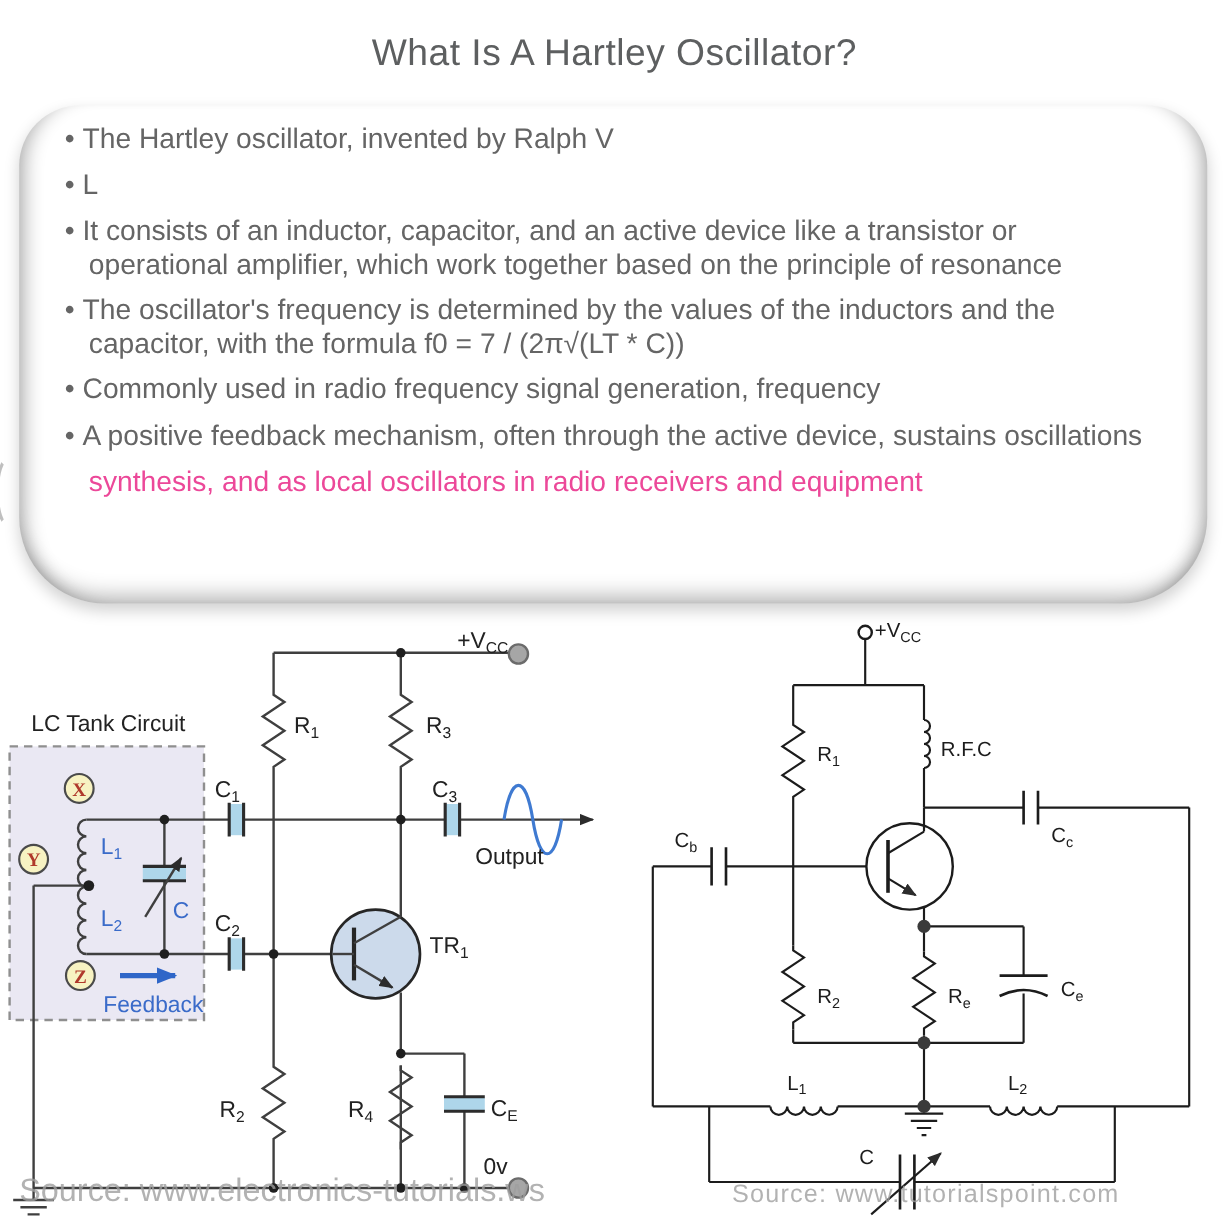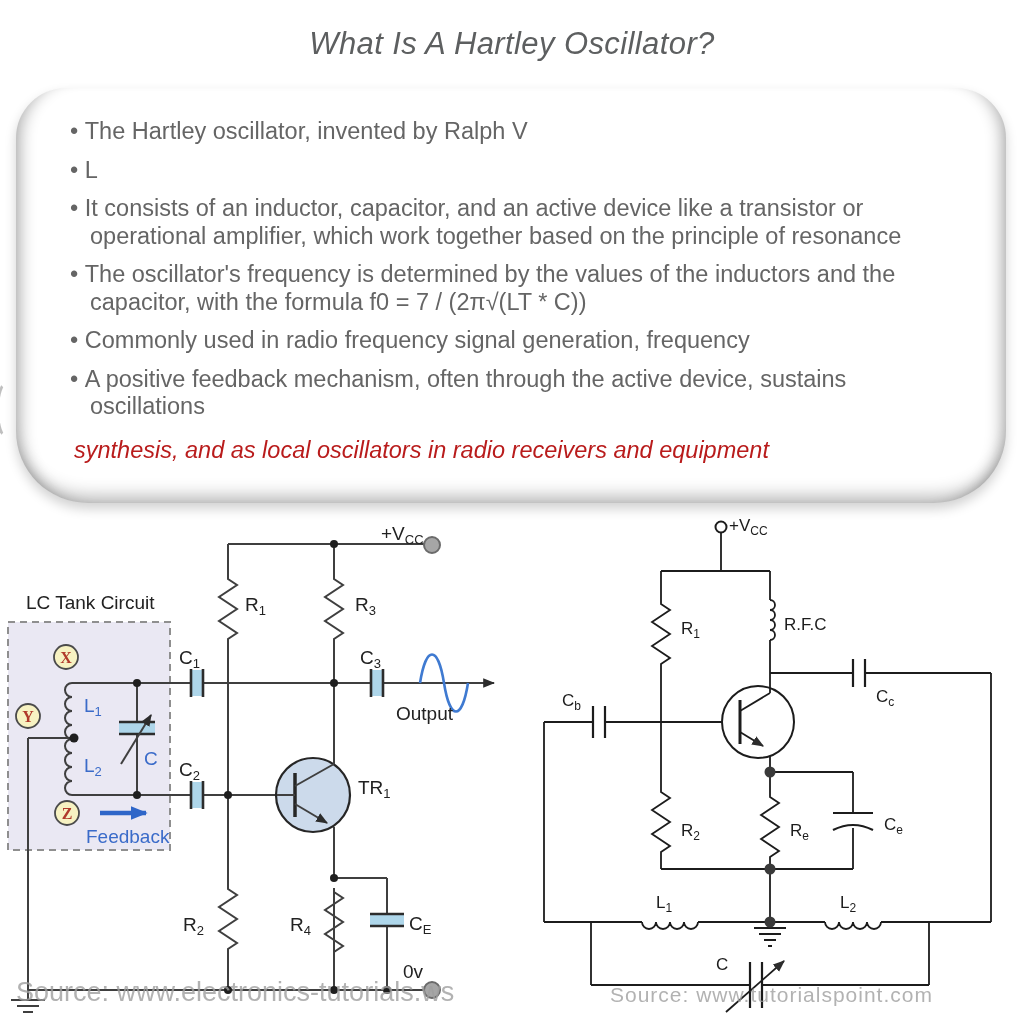--- a/index.html
+++ b/index.html
@@ -1,36 +1,36 @@
 <!DOCTYPE html>
 <html><head>
 <meta charset="utf-8">
 <style>
   html,body{margin:0;padding:0;background:#ffffff;}
   .page{position:relative;width:1024px;height:1024px;background:#ffffff;overflow:hidden;
         font-family:"Liberation Sans","DejaVu Sans",sans-serif;}
 
   .title{position:absolute;top:26px;left:0;width:100%;text-align:center;
-         font-size:31px;font-weight:500;color:#5d5f60;letter-spacing:0.4px;font-style:italic;}
+         font-size:31px;font-weight:500;color:#5d5f60;letter-spacing:0.4px;}
 
   .card{position:absolute;left:16px;top:88px;width:990px;height:415px;background:#ffffff;
         border-radius:50px 50px 72px 72px;overflow:hidden;
         box-shadow: inset 18px 0 16px -14px rgba(0,0,0,0.32),
                     inset -18px 0 16px -14px rgba(0,0,0,0.32),
                     inset 0 -20px 18px -14px rgba(0,0,0,0.30),
                     0 6px 12px rgba(0,0,0,0.18);}
   .curl{position:absolute;left:-4px;top:380px;width:18px;height:54px;
         border:3px solid transparent;border-left:3px solid #bfbfbf;border-radius:50%;}
 
-  .bullets{list-style:none;margin:16px;padding:14px 44px 0 38px;}
+  .bullets{list-style:none;margin:0;padding:14px 44px 0 38px;}
   .bullets li{font-size:23.5px;line-height:27.5px;color:#656565;margin:0 0 11px 0;
               padding-left:20px;text-indent:-20px;max-width:905px;}
   .bullets li::before{content:"\2022\00a0";color:#656565;}
-  .clipped-line{font-size:23.5px;line-height:27.5px;color:#b91c1c;padding-left:58px;
-                white-space:nowrap;overflow:hidden;font-style:italic;}
+  .clipped-line{font-size:23.5px;line-height:27.5px;color:#ec4899;padding-left:58px;
+                white-space:nowrap;overflow:hidden;}
 
   svg{position:absolute;display:block;}
   #svg-left{left:0;top:515px;}
   #svg-right{left:512px;top:500px;}
 
   .wire{stroke:#3f3f3f;stroke-width:2;fill:none;}
   .wireR{stroke:#1c1c1c;stroke-width:1.8;fill:none;}
   .plate{stroke:#2c2c2c;stroke-width:2.6;fill:none;}
   .plateR{stroke:#1c1c1c;stroke-width:2.2;fill:none;}
   .capfill{fill:#aed6ea;stroke:none;}

